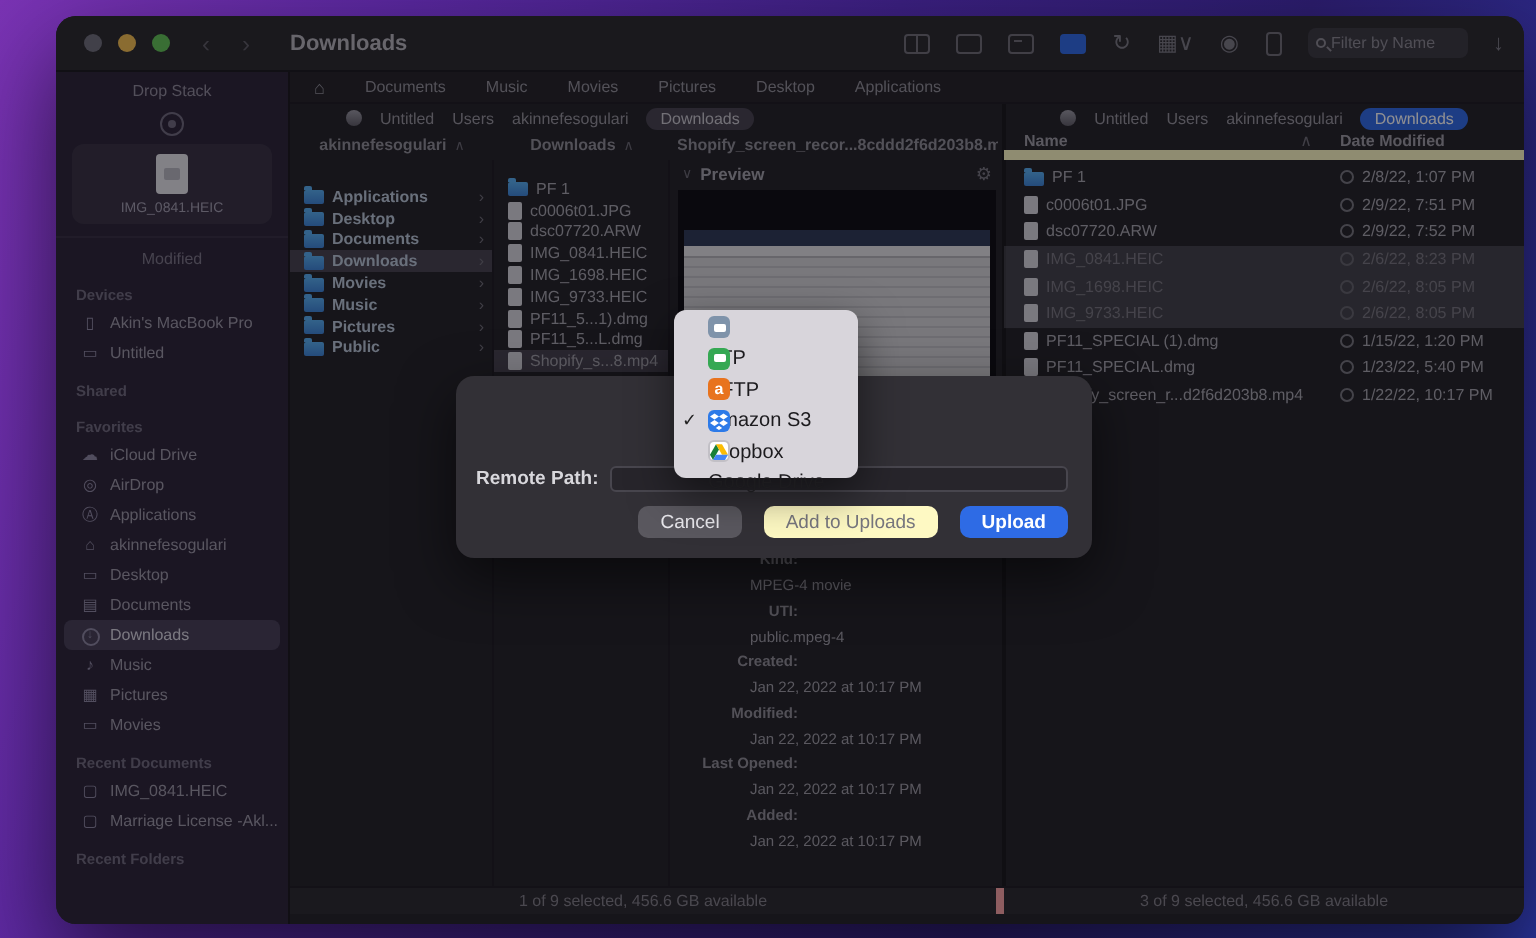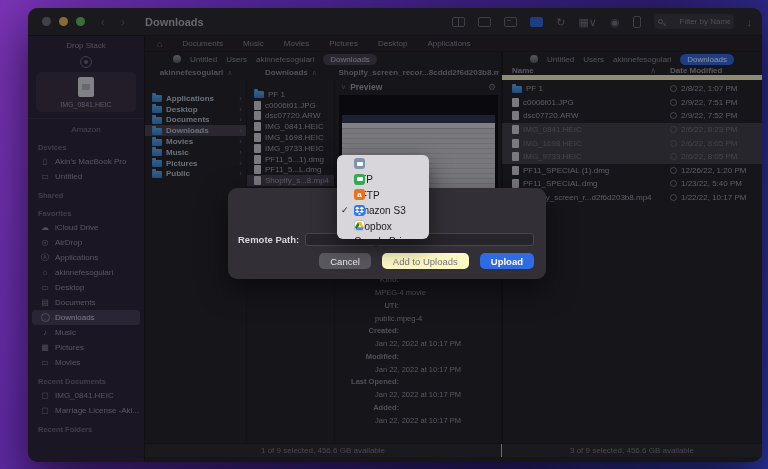--- a/index.html
+++ b/index.html
@@ -22,21 +22,21 @@
   .l-zoom { background:#61c454; }
   .navchev { color:#5d5c63; font-size:12px; margin-left:16px; display:flex; gap:16px; }
   .wtitle { color:#b6b5bb; font-size:11px; font-weight:bold; margin-left:20px; }
   .tbicons { margin-left:auto; display:flex; align-items:center; gap:13px; }
   .ti { width:13px; height:10px; border:1px solid #6f6e76; border-radius:2px; position:relative; }
   .ti.split::after { content:""; position:absolute; left:5px; top:0; bottom:0; width:1px; background:#6f6e76; }
   .ti.term::after { content:""; position:absolute; left:2px; top:2px; width:4px; height:1px; background:#6f6e76; }
   .ti.blue { background:#2e6be5; border-color:#2e6be5; }
   .tglyph { color:#7b7a82; font-size:11px; line-height:10px; }
   .ti.phone { width:8px; height:12px; border-radius:2px; }
-  .search { width:80px; height:15px; background:#3a393f; border-radius:4px; display:flex; align-items:center; padding:0 4px; gap:17px; }
+  .search { width:80px; height:15px; background:#3a393f; border-radius:4px; display:flex; align-items:center; padding:0 4px; gap:3px; }
   .mag { width:5px; height:5px; border:1px solid #8a8991; border-radius:50%; position:relative; flex:none; }
   .mag::after { content:""; position:absolute; left:4px; top:4px; width:3px; height:1px; background:#8a8991; transform:rotate(45deg); }
   .search input { background:transparent; border:none; outline:none; width:100%; color:#a3a2aa; font-size:8px; font-family:"Liberation Sans",sans-serif; }
   .search input::placeholder { color:#8a8991; }
 
   
   .sidebar { position:absolute; left:0; top:28px; bottom:0; width:117px;
     background:#2b2436; border-right:1px solid #18171b; color:#9b97a5; font-size:8px; }
   .ds-head { text-align:center; padding-top:5px; color:#8f8a99; }
   .ds-target { width:12px; height:12px; border:1px solid #6f6a7c; border-radius:50%; margin:6px auto 4px; position:relative; }
@@ -104,21 +104,21 @@
   .trow { display:flex; align-items:center; height:13.6px; padding-left:10px; color:#a5a4ab; font-size:8px; }
   .trow .nm { flex:1; overflow:hidden; white-space:nowrap; display:flex; align-items:center; gap:4px; }
   .trow .dt { width:92px; display:flex; align-items:center; gap:4px; }
   .trow.sel { background:rgba(150,150,160,.28); color:#77767e; }
   .clk { flex:none; width:7px; height:7px; border:1px solid currentColor; border-radius:50%; opacity:.65; }
 
   
   .statusbar { position:absolute; left:117px; right:0; bottom:5px; height:14px; background:#29282c;
     border-top:1px solid #1c1b1f; display:flex; color:#807f86; font-size:8px; }
   .scell { display:flex; align-items:center; justify-content:center; }
-  .scell.l { width:357px; border-right:1px solid #fca5a5;text-align:center; }
+  .scell.l { width:357px; border-right:4px solid #fca5a5;text-align:center; }
   .scell.r { flex:1; }
   .pane-div { position:absolute; left:473px; top:44px; bottom:19px; width:2px; background:#161619; }
 
   
   .dim { position:absolute; inset:0; background:rgba(8,6,14,.45); z-index:40; }
 
   
   .sheet { position:absolute; left:200px; top:180px; width:318px; height:91px; background:#323036;
     border-radius:9px; box-shadow:0 10px 28px rgba(0,0,0,.55); z-index:50;padding-left:44px; }
   .rp-row { position:absolute; left:10px; right:12px; top:45px; display:flex; align-items:center; gap:6px; }
@@ -177,21 +177,21 @@
       </div>
     </div>
 
     <div class="sidebar">
       <div class="ds-head">Drop Stack</div>
       <div class="ds-target"></div>
       <div class="ds-card">
         <div class="ds-doc"></div>
         <div class="ds-name">IMG_0841.HEIC</div>
       </div>
-      <div class="sb-divider">Amazon</div>
+      <div class="sb-divider">Modified</div>
 
       <div class="sec-title">Devices</div>
       <div class="sb-item">
         <span class="sb-ico">▯</span>
         <span>Akin's MacBook Pro</span>
       </div>
       <div class="sb-item">
         <span class="sb-ico">▭</span>
         <span>Untitled</span>
       </div>
@@ -482,21 +482,21 @@
             <span>2/6/22, 8:05 PM</span>
           </span>
         </div>
       <div class="trow">
           <span class="nm">
             <span class="dico"></span>
             <span>PF11_SPECIAL (1).dmg</span>
           </span>
           <span class="dt">
             <span class="clk"></span>
-            <span>12/26/22, 1:20 PM</span>
+            <span>1/15/22, 1:20 PM</span>
           </span>
         </div>
       <div class="trow">
           <span class="nm">
             <span class="dico"></span>
             <span>PF11_SPECIAL.dmg</span>
           </span>
           <span class="dt">
             <span class="clk"></span>
             <span>1/23/22, 5:40 PM</span>

